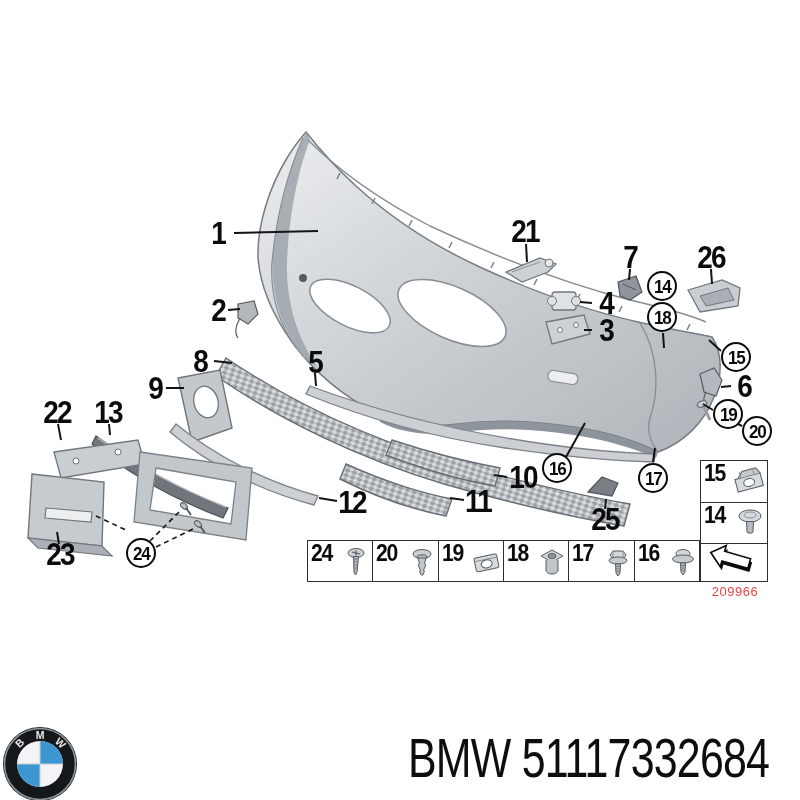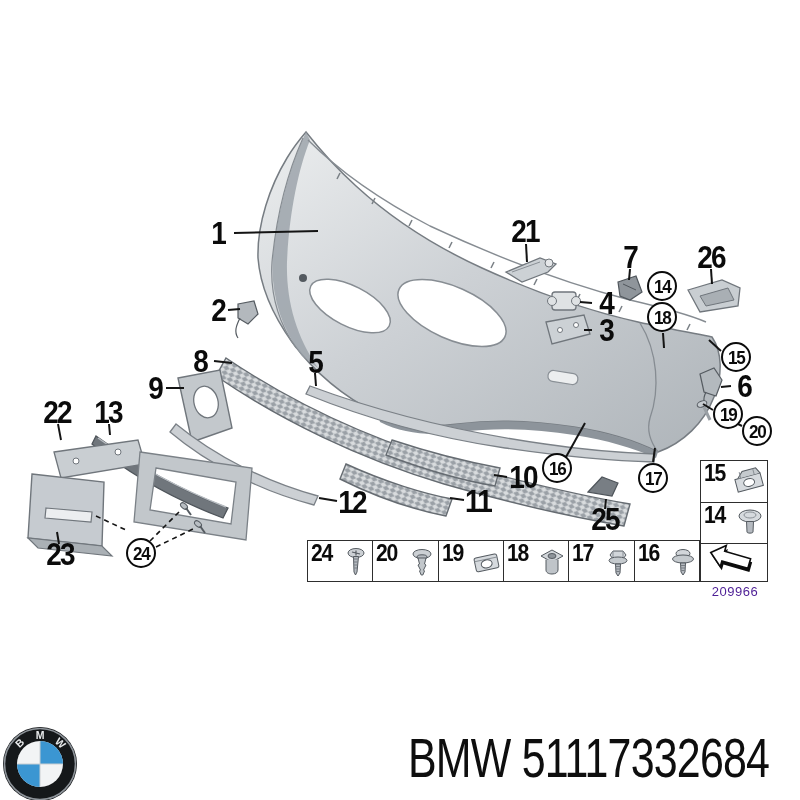--- a/index.html
+++ b/index.html
@@ -46,21 +46,21 @@
     position:absolute; left:700px; top:460px; width:68px; height:122px;
     box-sizing:border-box; border:1.6px solid #2e2e2e; background:#fff;
   }
   .fbox .bcell { position:relative; box-sizing:border-box; border-bottom:1.6px solid #2e2e2e; }
   .bcell.b15 { height:42px; }
   .bcell.b14 { height:41px; }
   .bcell.barrow { height:36px; border-bottom:none; }
 
   .dwgnum {
     position:absolute; left:703px; top:584px; width:64px; text-align:center;
-    font-size:13px; color:#4c1d95; letter-spacing:.5px;
+    font-size:13px; color:#ef4444; letter-spacing:.5px;
   }
 
   .partline {
     position:absolute; left:408px; top:731px; font-size:55px; font-weight:400;
     color:#0e0e0e; letter-spacing:-1px; line-height:1; white-space:nowrap;
     transform:scaleX(.78); transform-origin:left top;
   }
   .roundel { position:absolute; left:2px; top:726px; }
 </style>
 </head>

